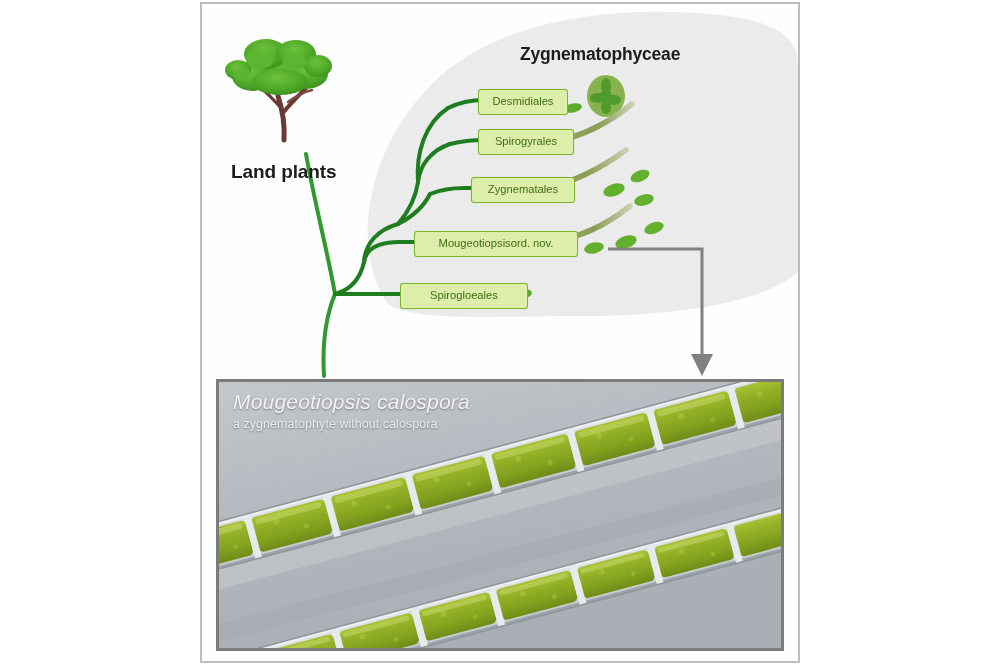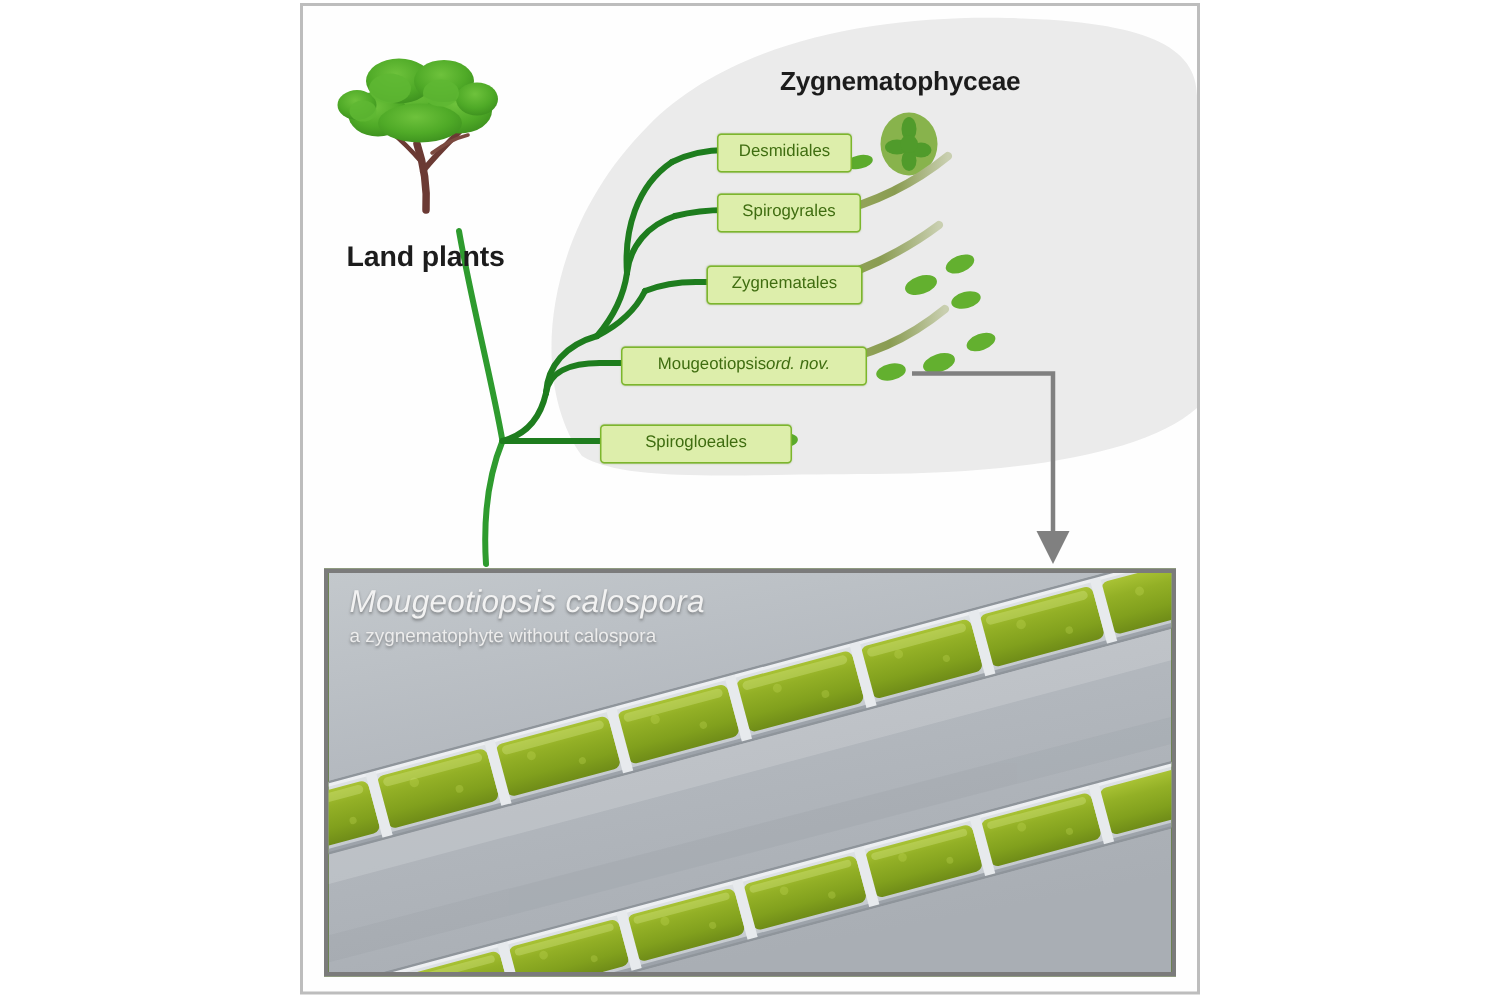--- a/index.html
+++ b/index.html
@@ -72,32 +72,32 @@
     color: #3f6d10;
     font-size: 11.2px;
     line-height: 1;
     display: flex;
     align-items: center;
     justify-content: center;
     white-space: nowrap;
     padding: 12px 7px;
     box-shadow: 0 0 1px rgba(120,160,60,0.5);
   }
-  .taxon-box .ital { font-style: italic; }
+  .taxon-box .ital { }
 
   
   .micro-panel {
     position: absolute;
     left: 14px;
     top: 375px;
     width: 568px;
     height: 272px;
     box-sizing: border-box;
     border: 3px solid #7b7b7b;
-    background: #4d7c0f;
+    background: #ef4444;
     overflow: hidden;
   }
   .micro-svg { position: absolute; left: 0; top: 0; }
   .micro-caption {
     position: absolute;
     left: 14px;
     top: 8px;
     width: 330px;
     z-index: 6;
     pointer-events: none;

